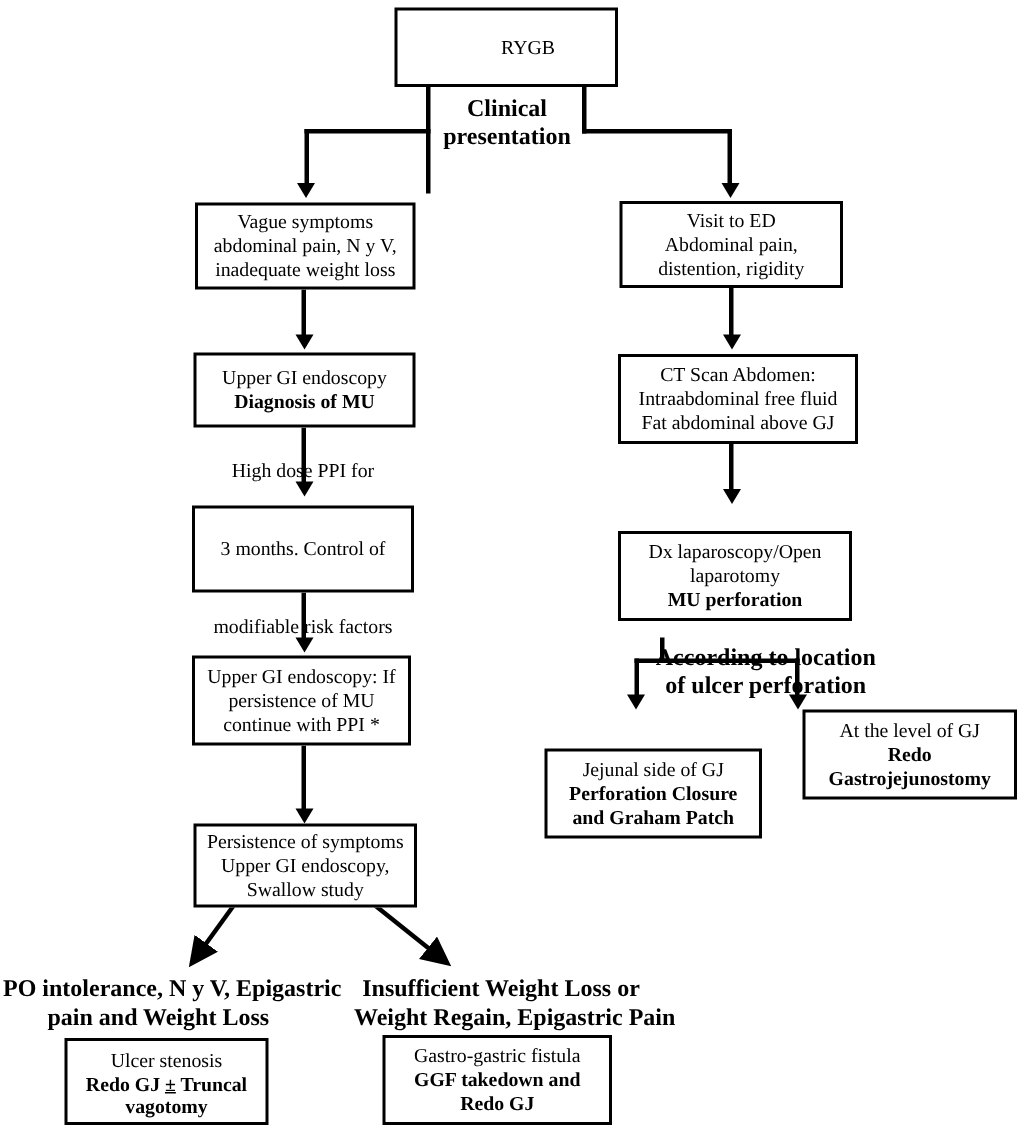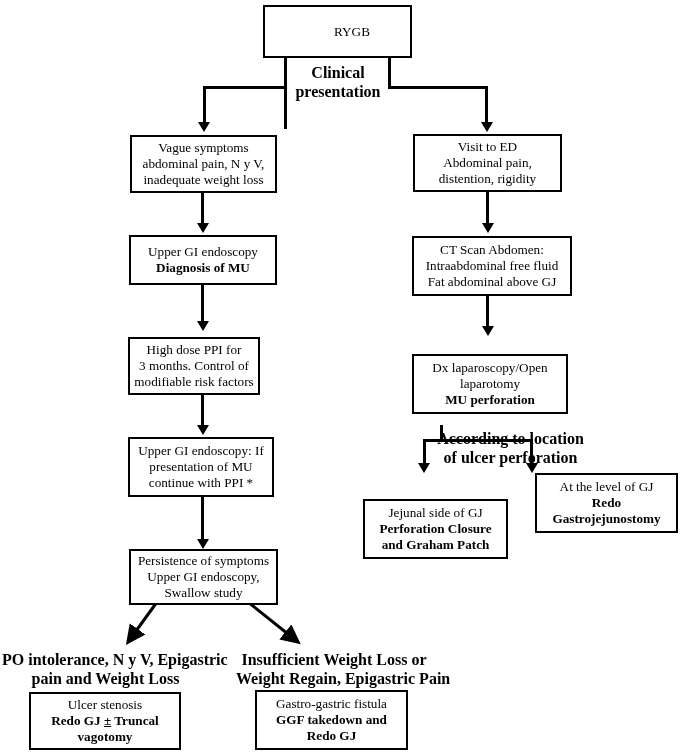--- a/index.html
+++ b/index.html
@@ -115,39 +115,39 @@
     <span class="ln">Vague symptoms</span>
     <span class="ln">abdominal pain, N y V,</span>
     <span class="ln">inadequate weight loss</span>
   </div>
 
   <div class="node" style="left:129px;top:235px;width:148px;height:50px;">
     <span class="ln">Upper GI endoscopy</span>
     <span class="ln b">Diagnosis of MU</span>
   </div>
 
-  <div class="node" style="left:128px;top:337px;width:132px;height:58px;">
+  <div class="node" style="left:128px;top:337px;width:148px;height:58px;gap:36px;">
     <span class="ln">High dose PPI for</span>
     <span class="ln">3 months. Control of</span>
     <span class="ln">modifiable risk factors</span>
   </div>
 
   <div class="node" style="left:128px;top:437px;width:146px;height:60px;">
     <span class="ln">Upper GI endoscopy: If</span>
-    <span class="ln">presentation of MU</span>
+    <span class="ln">persistence of MU</span>
     <span class="ln">continue with PPI *</span>
   </div>
 
   <div class="node" style="left:129px;top:549px;width:149px;height:56px;">
     <span class="ln">Persistence of symptoms</span>
     <span class="ln">Upper GI endoscopy,</span>
     <span class="ln">Swallow study</span>
   </div>
 
-  <div class="node" style="left:29px;top:692px;width:152px;height:58px;">
+  <div class="node" style="left:43px;top:692px;width:136px;height:58px;justify-content:flex-end;">
     <span class="ln">Ulcer stenosis</span>
     <span class="ln b">Redo GJ <span class="u">±</span> Truncal</span>
     <span class="ln b">vagotomy</span>
   </div>
 
   <div class="node" style="left:255px;top:690px;width:153px;height:60px;">
     <span class="ln">Gastro-gastric fistula</span>
     <span class="ln b">GGF takedown and</span>
     <span class="ln b">Redo GJ</span>
   </div>

